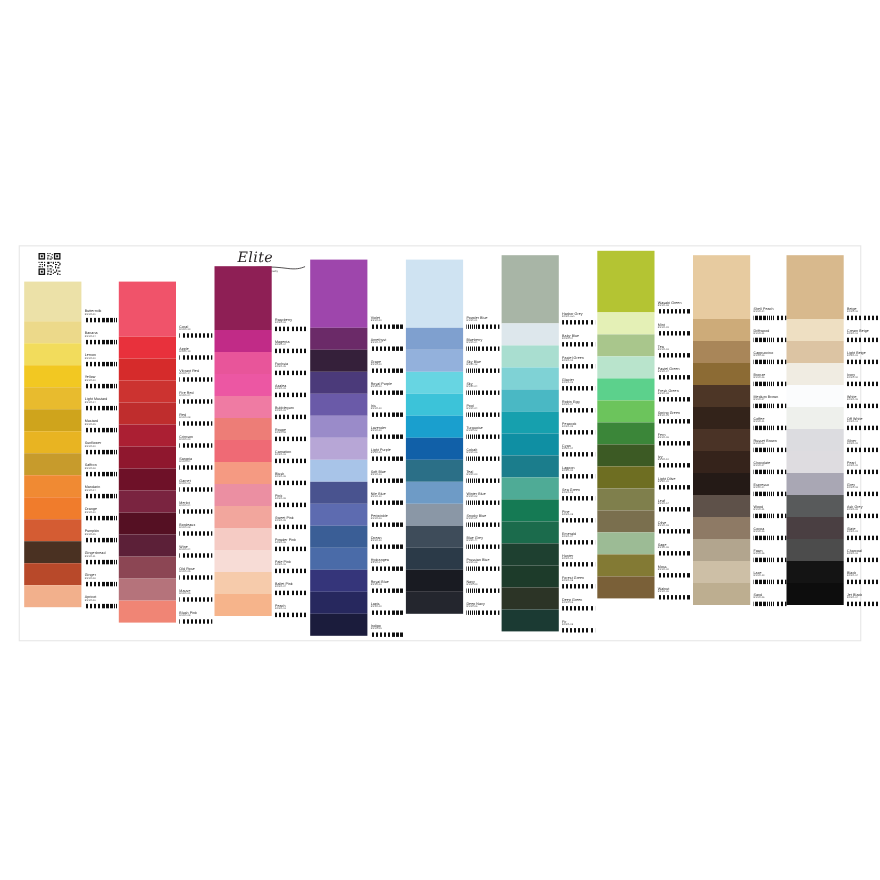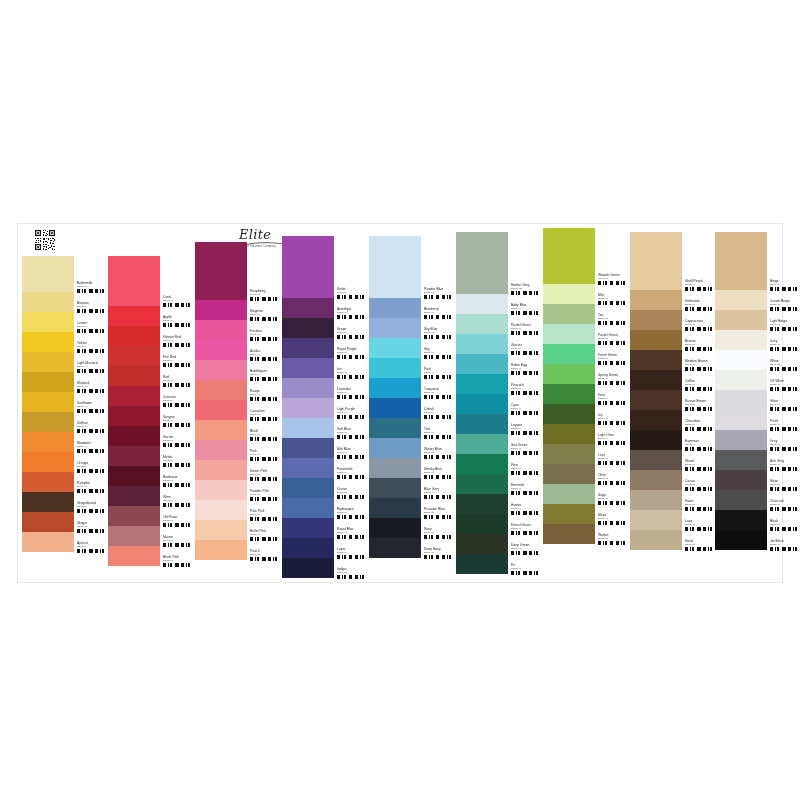--- a/index.html
+++ b/index.html
@@ -22,21 +22,21 @@
   .qr svg{display:block;}
   .titleblock{position:absolute;left:60px;top:2px;width:200px;text-align:center;}
   .title{
     font-size:10.5px;letter-spacing:0.8px;color:#231f20;
     font-weight:400;line-height:13px;white-space:nowrap;
   }
   .sub1,.sub2{
     font-size:3.4px;color:#3a3a3a;line-height:5px;letter-spacing:0.1px;
     white-space:nowrap;
   }
-  .logo{position:absolute;left:221px;top:4px;width:70px;height:26px;}
+  .logo{position:absolute;left:198px;top:4px;width:70px;height:26px;}
   .logo .script{
     font-family:"DejaVu Serif", serif;font-style:italic;
     font-size:13px;color:#231f20;letter-spacing:0.3px;
     display:block;line-height:14px;
   }
   .logo .swash{
     position:absolute;left:1px;top:13px;width:62px;height:7px;
   }
   .logo .byline{
     font-size:2.6px;color:#3a3a3a;display:block;

